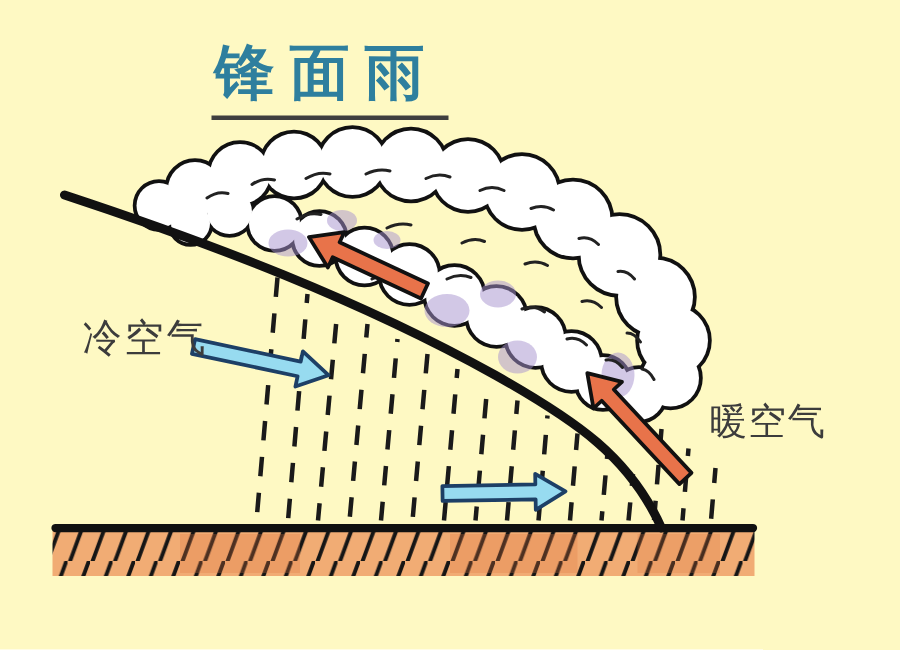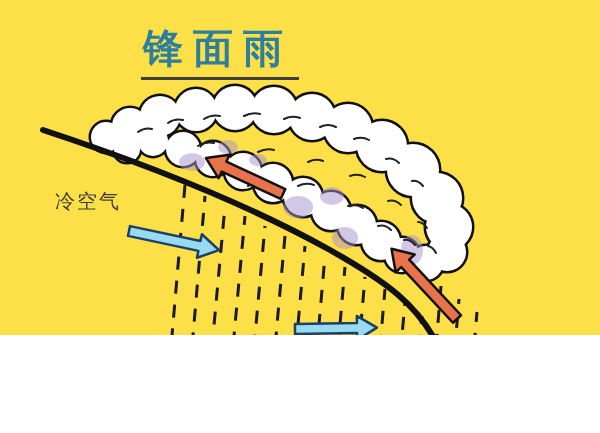--- a/index.html
+++ b/index.html
@@ -1,26 +1,26 @@
 <!DOCTYPE html>
 <html><head>
 <meta charset="utf-8">
 <style>
   html,body{margin:0;padding:0;background:#ffffff;}
   .canvas{
-    position:relative;width:600px;height:335px;background:#fde047;
+    position:relative;width:600px;height:433px;background:#fef9c3;
     overflow:hidden;font-family:"DejaVu Sans","Liberation Sans",sans-serif;
   }
   .canvas svg{position:absolute;left:0;top:0;}
   .txt{position:absolute;white-space:nowrap;}
   .title{
     left:141px;top:21px;font-size:40px;font-weight:bold;color:#2e7f9e;
     letter-spacing:10px;border-bottom:3px solid #3f3f3f;padding:0 6px 1px 2px;
   }
-  .cold-label{left:55px;top:188px;font-size:20px;color:#3c3c3c;letter-spacing:2px;}
+  .cold-label{left:55px;top:208px;font-size:26px;color:#3c3c3c;letter-spacing:2px;}
   .warm-label{left:473px;top:264px;font-size:25px;color:#3c3c3c;letter-spacing:1px;}
   .caption{left:252px;top:395px;font-size:22px;color:#1f1f1f;letter-spacing:4px;}
 </style>
 </head>
 <body>
 
 <div class="canvas">
 
   <svg width="600" height="433" viewBox="0 0 600 433">
     <defs>
@@ -121,13 +121,14 @@
     <g transform="translate(129,231) rotate(12)">
       <path d="M0,-5 L72,-5 L72,-12 L92,0 L72,12 L72,5 L0,5 Z" stroke="#1d3f66" stroke-width="2.5" stroke-linejoin="round" fill="#97dbf0"></path>
     </g>
     <g transform="translate(295,329) rotate(-1)">
       <path d="M0,-5 L62,-5 L62,-12 L82,0 L62,12 L62,5 L0,5 Z" stroke="#1d3f66" stroke-width="2.5" stroke-linejoin="round" fill="#97dbf0"></path>
     </g>
   </svg>
 
   <div class="txt title">锋面雨</div>
   <div class="txt cold-label">冷空气</div>
+  <div class="txt warm-label">暖空气</div>
 </div>
 
 </body></html>

